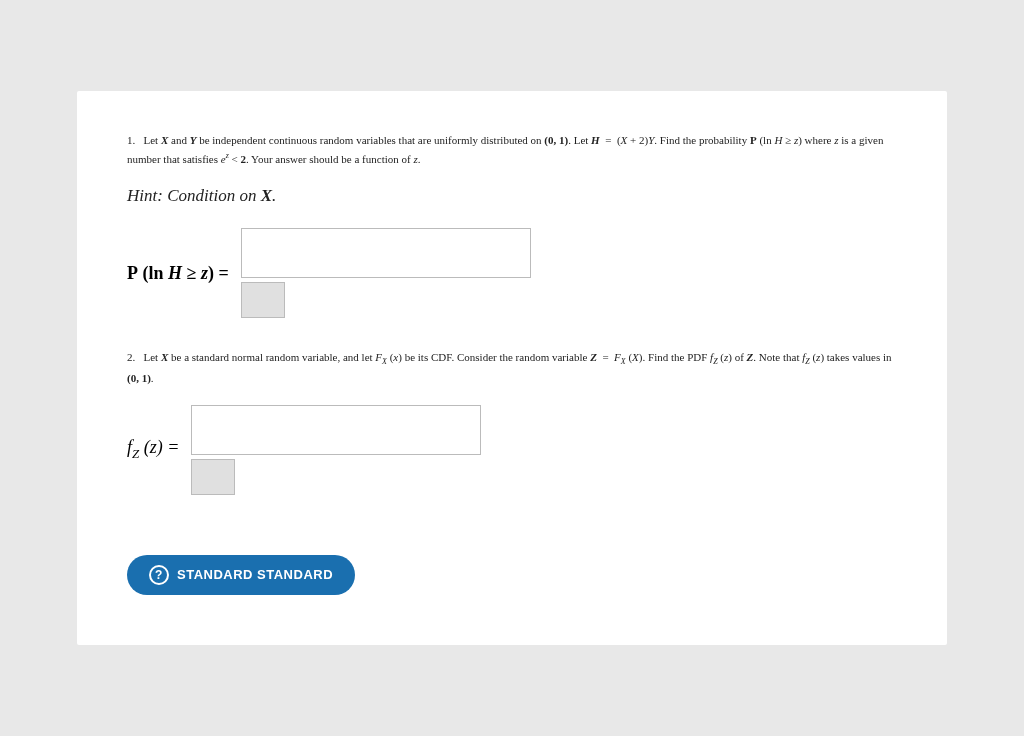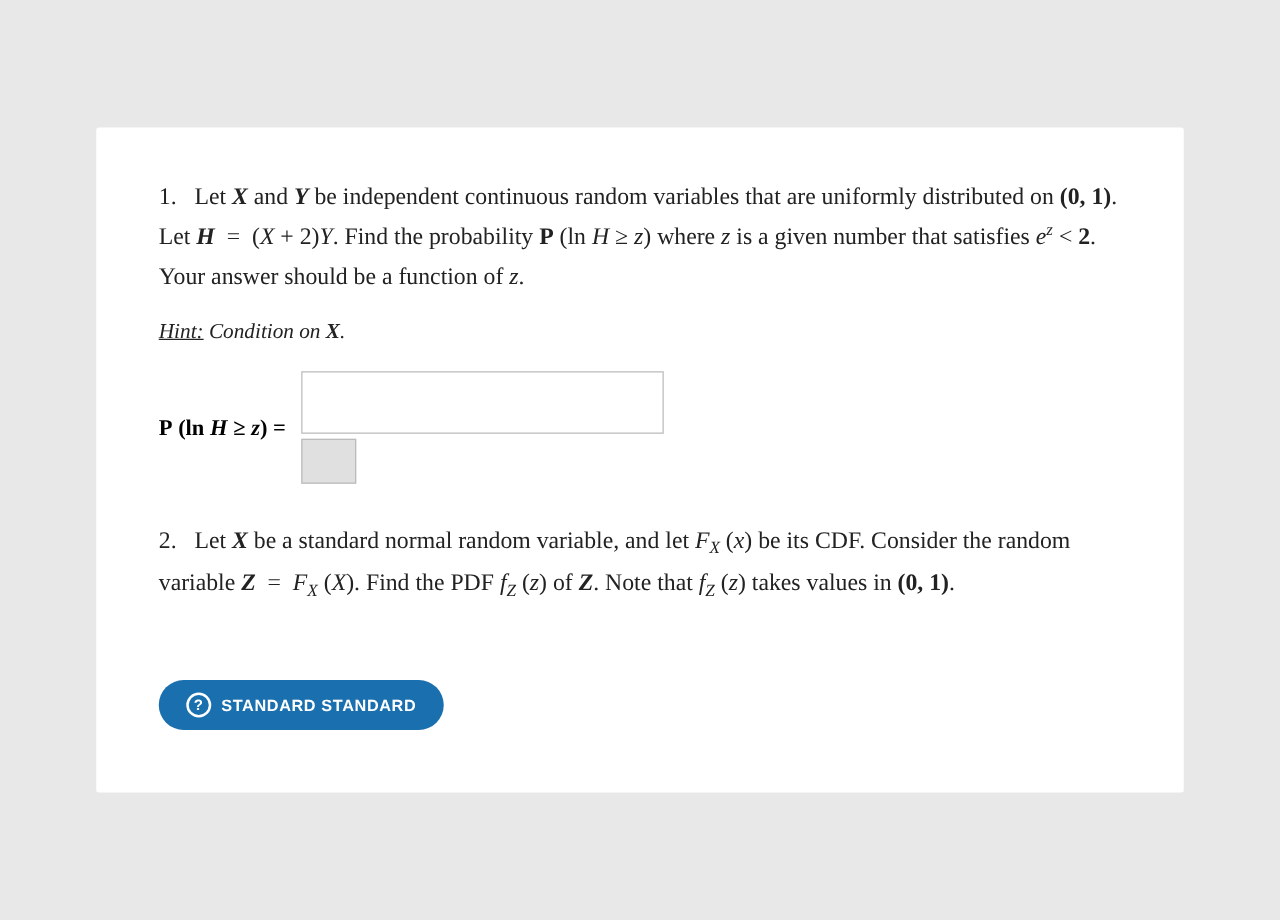--- a/index.html
+++ b/index.html
@@ -15,35 +15,34 @@
     .card {
       background: #fff;
       width: 870px;
       padding: 40px 50px 50px 50px;
       border-radius: 2px;
     }
     .problem {
       margin-bottom: 30px;
     }
     .problem-text {
-      font-size: 19px;
+      font-size: 11px;
       line-height: 1.65;
       color: #222;
       margin-bottom: 18px;
     }
     .hint-line {
       font-style: italic;
       font-size: 17px;
       margin-bottom: 22px;
       color: #222;
     }
     .hint-label {
       font-style: italic;
       font-weight: normal;
-      text-decoration: underline;
     }
     .answer-row {
       display: flex;
       align-items: center;
       gap: 12px;
       margin-bottom: 8px;
     }
     .answer-label {
       font-size: 18px;
       font-weight: bold;
@@ -171,20 +170,29 @@
       <span><i>F</i><sub><i>X</i></sub> (<i>X</i>)</span>.
       Find the PDF
       <span><i>f</i><sub><i>Z</i></sub> (<i>z</i>)</span>
       of
       <span class="bold-italic"><i>Z</i></span>.
       Note
       that <span><i>f</i><sub><i>Z</i></sub> (<i>z</i>)</span>
       takes values in <b>(0, 1)</b>.
     </div>
 
+    <div class="answer-row">
+      <div class="answer-label-italic">
+        <i>f</i><sub><i>Z</i></sub> (<i>z</i>) =
+      </div>
+      <div class="answer-input-wrapper">
+        <input type="text" class="answer-input" value="" placeholder="" style="">
+        <div class="submit-btn-small"></div>
+      </div>
+    </div>
   </div>
 
   
   <button class="bottom-button">
     <span class="btn-icon">?</span>
     <span>STANDARD STANDARD</span>
   </button>
 
 </div>
 

